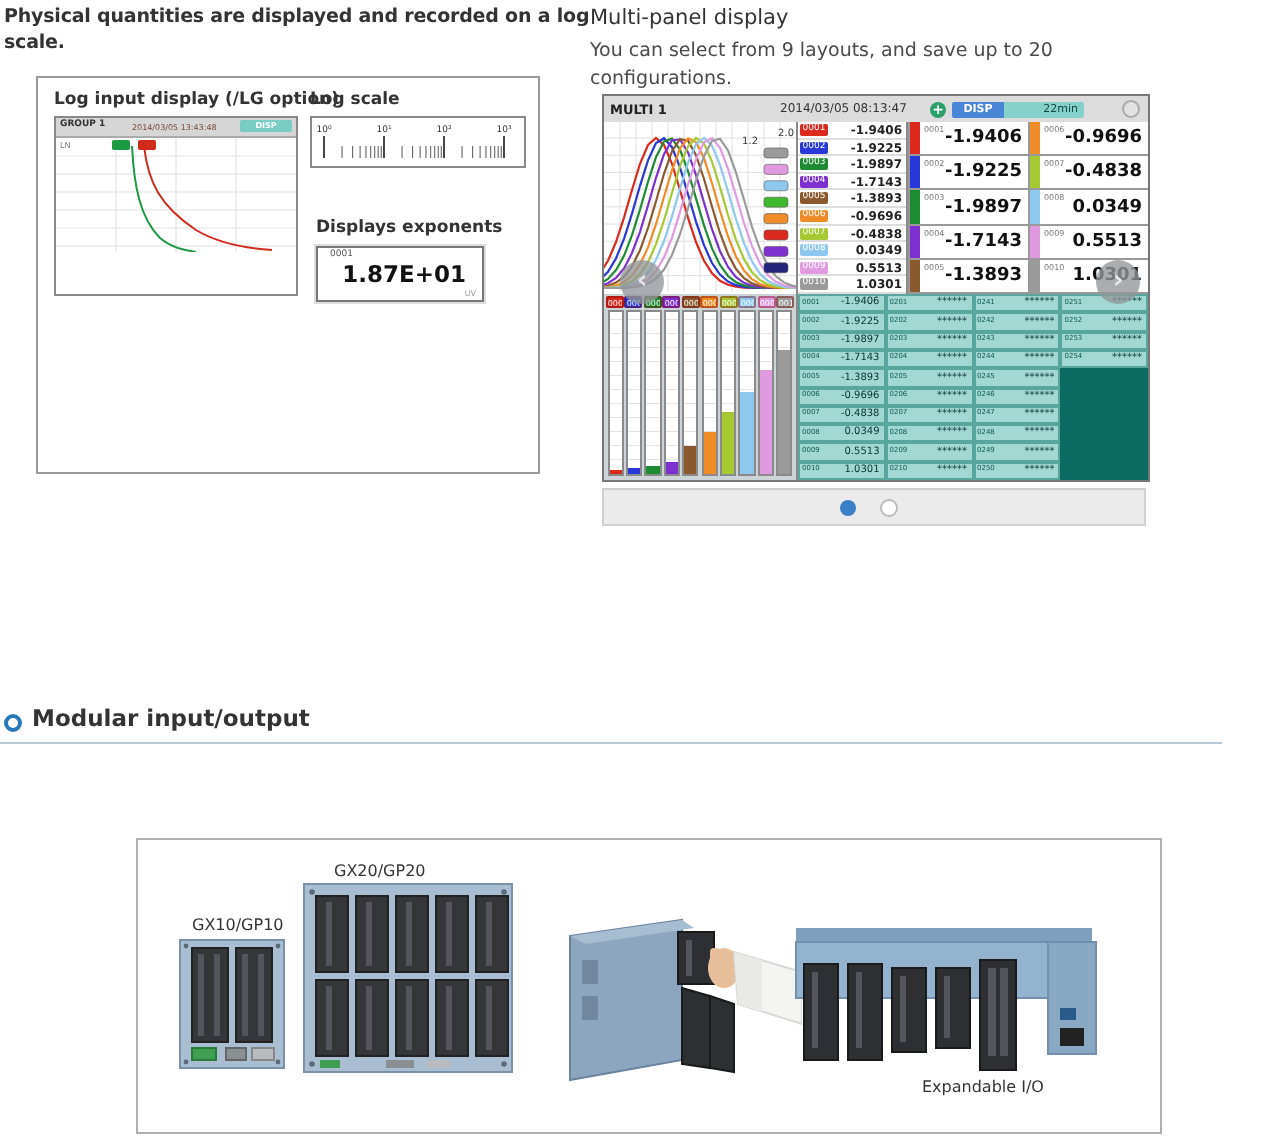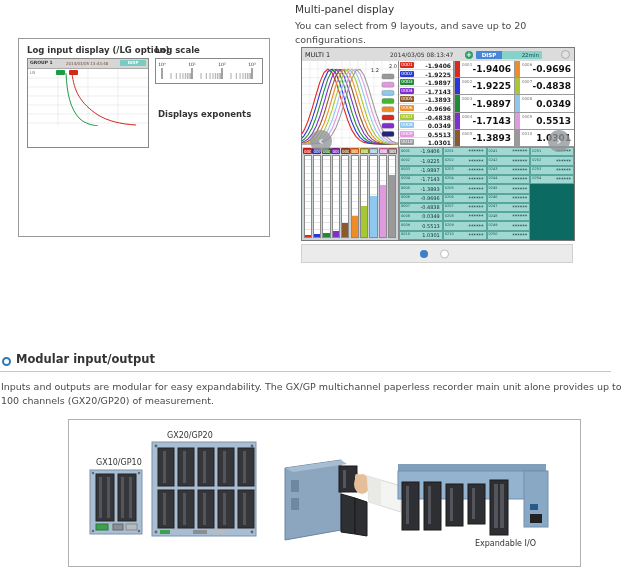--- a/index.html
+++ b/index.html
@@ -36,21 +36,21 @@
   .ruler{left:136px;top:19px;width:106px;height:24px;border:1px solid #888;background:#fff;}
   .exp-box{left:139px;top:84px;width:82px;height:26px;border:1px solid #777;background:#fff;box-shadow:0 0 0 1px #ddd;}
   .exp-bar{position:absolute;left:0;top:0;bottom:0;width:4px;}
   .exp-tag{position:absolute;left:6px;top:1px;font-size:4.5px;color:#555;}
   .exp-val{position:absolute;right:8px;top:6px;font-size:11.5px;font-weight:bold;color:#111;}
   .exp-unit{position:absolute;right:3px;bottom:1px;font-size:4px;color:#999;}
 
   
   .recorder{left:301px;top:47px;width:272px;height:192px;border:1px solid #777;background:#fff;}
   .rec-tb{position:absolute;left:0;top:0;right:0;height:13px;background:#dcdcdc;border-bottom:1px solid #999;}
-  .rec-title{position:absolute;left:3px;top:2.5px;font-size:6.5px;font-weight:normal;color:#222;}
+  .rec-title{position:absolute;left:3px;top:2.5px;font-size:6.5px;font-weight:bold;color:#222;}
   .rec-ts{position:absolute;left:88px;top:3px;font-size:6px;color:#333;}
   .rec-plus{position:absolute;left:163px;top:2.5px;width:8px;height:8px;border-radius:50%;background:#2aa06a;
             color:#fff;font-size:7px;line-height:8px;text-align:center;font-weight:bold;}
   .rec-disp{position:absolute;left:174px;top:2.5px;width:26px;height:8px;background:#4a86d8;color:#fff;
             font-size:5.5px;font-weight:bold;text-align:center;line-height:8px;border-radius:1px 0 0 1px;}
   .rec-int{position:absolute;left:200px;top:2.5px;width:40px;height:8px;background:#85d2ca;color:#1a4a46;
            font-size:5.5px;text-align:right;line-height:8px;padding-right:3px;box-sizing:border-box;border-radius:0 1px 1px 0;}
   .rec-menu{position:absolute;right:4px;top:2px;width:9px;height:9px;border-radius:50%;background:#e2e2e2;border:1px solid #aaa;box-sizing:border-box;}
 
   .trend{position:absolute;left:0;top:13px;width:97px;height:86px;background:#fff;border-right:1px solid #8a8a8a;box-sizing:border-box;}
@@ -99,20 +99,21 @@
 
   
   .prodbox{left:68px;top:419px;width:511px;height:146px;border:1px solid #b0b0b0;background:#fff;}
   .prod-lbl{position:absolute;font-size:8px;color:#333;}
 </style>
 </head>
 <body>
 
 <div class="page">
 
+  <div class="abs h2" style="left:2px;top:3px;width:298px;">Physical quantities are displayed and recorded on a log scale.</div>
 
   <div class="abs log-box">
     <div class="abs feat-lbl" style="left:8px;top:6px;">Log input display (/LG option)</div>
 
     <div class="abs mini">
       <div class="mini-tb">
         <span class="g">GROUP 1</span>
         <span class="ts">2014/03/05 13:43:48</span>
         <span class="chip">DISP</span>
       </div>
@@ -168,20 +169,26 @@
           <line x1="86.96910013008056" y1="14" x2="86.96910013008056" y2="20" stroke="#444" stroke-width="0.45"></line>
           <line x1="89.34453751150932" y1="14" x2="89.34453751150932" y2="20" stroke="#444" stroke-width="0.45"></line>
           <line x1="91.35294120042771" y1="14" x2="91.35294120042771" y2="20" stroke="#444" stroke-width="0.45"></line>
           <line x1="93.09269960975831" y1="14" x2="93.09269960975831" y2="20" stroke="#444" stroke-width="0.45"></line>
           <line x1="94.62727528317974" y1="14" x2="94.62727528317974" y2="20" stroke="#444" stroke-width="0.45"></line>
           <text x="96" y="7" font-size="4.5" fill="#333" text-anchor="middle" font-family="DejaVu Sans, sans-serif">10³</text>
           <line x1="96" y1="9" x2="96" y2="20" stroke="#333" stroke-width="0.9"></line>
         </svg></div>
 
     <div class="abs feat-lbl" style="left:139px;top:70px;">Displays exponents</div>
+    <div class="abs exp-box">
+      <span class="exp-bar"></span>
+      <span class="exp-tag">0001</span>
+      <span class="exp-val">1.87E+01</span>
+      <span class="exp-unit">UV</span>
+    </div>
   </div>
 
   <div class="abs h2b" style="left:295px;top:3px;">Multi-panel display</div>
   <div class="abs body-txt" style="left:295px;top:19px;width:258px;">You can select from 9 layouts, and save up to 20 configurations.</div>
 
   <div class="abs recorder">
     <div class="rec-tb">
       <span class="rec-title">MULTI 1</span>
       <span class="rec-ts">2014/03/05 08:13:47</span>
       <span class="rec-plus">+</span>
@@ -527,21 +534,20 @@
 
   <div class="abs pagebar">
     <span class="dot on"></span>
     <span class="dot off"></span>
   </div>
 
 
   <span class="abs bullet"></span>
   <div class="abs modular-h">Modular input/output</div>
   <div class="abs mod-line"></div>
-  <div class="abs body-txt" style="left:1px;top:380px;width:636px;">Inputs and outputs are modular for easy expandability. The GX/GP multichannel paperless recorder main unit alone provides up to 100 channels (GX20/GP20) of measurement.</div>
 
   <div class="abs prodbox">
     <span class="prod-lbl" style="left:27px;top:38px;">GX10/GP10</span>
     <svg class="abs" style="left:20px;top:49px;" width="54" height="66" viewBox="0 0 54 66">
       <rect x="1" y="1" width="52" height="64" fill="#a9bed2" stroke="#7a92a8"></rect>
       <circle cx="4" cy="4" r="1.2" fill="#5a6a7a"></circle>
         <circle cx="50" cy="4" r="1.2" fill="#5a6a7a"></circle>
       <circle cx="4" cy="62" r="1.2" fill="#5a6a7a"></circle>
         <circle cx="50" cy="62" r="1.2" fill="#5a6a7a"></circle>
       <rect x="7" y="5" width="18" height="47" fill="#35363a" stroke="#222"></rect>
@@ -601,21 +607,21 @@
         <polygon points="86,48 98,52 98,86 86,84"></polygon>
         <rect x="70" y="16" width="18" height="26"></rect>
       </g>
       <rect x="74" y="20" width="3" height="18" fill="#54555c"></rect>
       <ellipse cx="93" cy="34" rx="8" ry="10" fill="#e6bf9a"></ellipse>
       <rect x="86" y="24" width="5" height="10" rx="2" fill="#e6bf9a"></rect>
       <polygon points="98,26 132,36 132,62 100,52" fill="#f4f4f2" stroke="#d8d8d4"></polygon>
       <polygon points="98,26 112,30 112,56 100,52" fill="#e9e9e5"></polygon>
     </svg>
 
-    <span class="prod-lbl" style="left:362px;top:119px;padding-left:44px;">Expandable I/O</span>
+    <span class="prod-lbl" style="left:348px;top:119px;padding-left:44px;">Expandable I/O</span>
     <svg class="abs" style="left:325px;top:38px;" width="160" height="80" viewBox="0 0 160 80">
       <rect x="4" y="6" width="148" height="9" fill="#7fa0bd"></rect>
       <rect x="4" y="13" width="148" height="28" fill="#93b3cf" stroke="#7090ae"></rect>
       <rect x="130" y="13" width="24" height="56" fill="#88a8c4" stroke="#7090ae"></rect>
       <rect x="136" y="46" width="8" height="6" fill="#2a5a8a"></rect>
       <rect x="136" y="56" width="12" height="9" fill="#222"></rect>
       <g fill="#2e2f33" stroke="#1a1a1a">
         <rect x="8" y="24" width="17" height="48"></rect>
         <rect x="30" y="24" width="17" height="48"></rect>
         <rect x="52" y="26" width="17" height="42"></rect>

